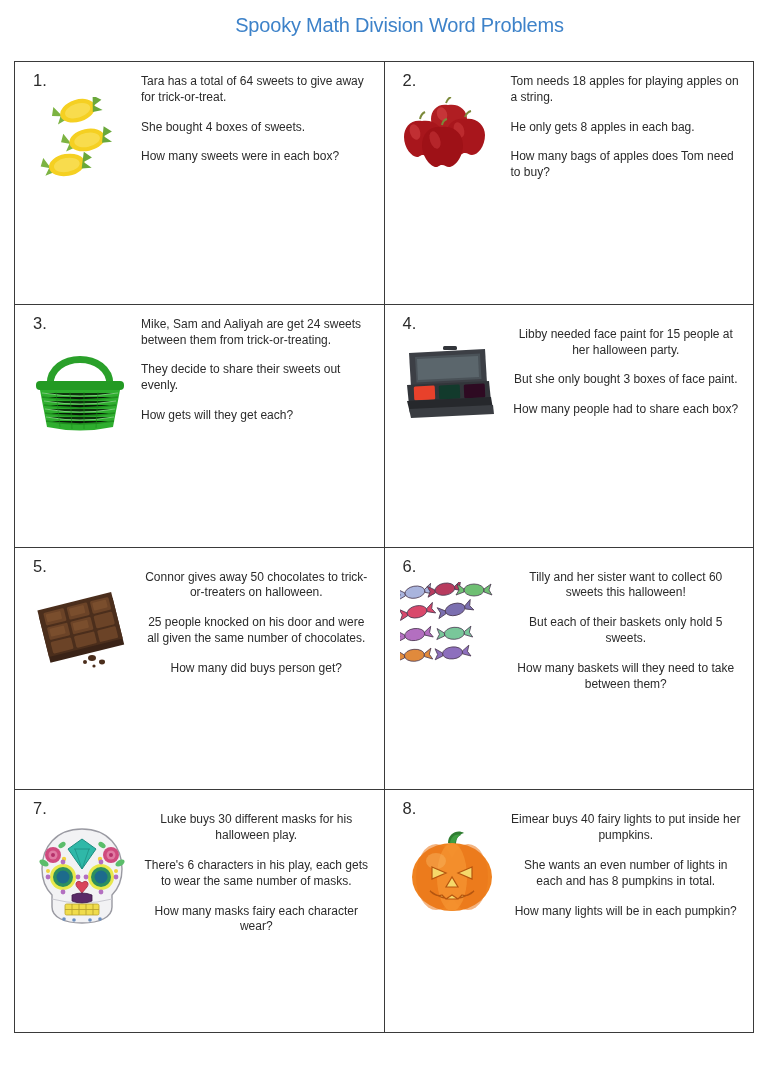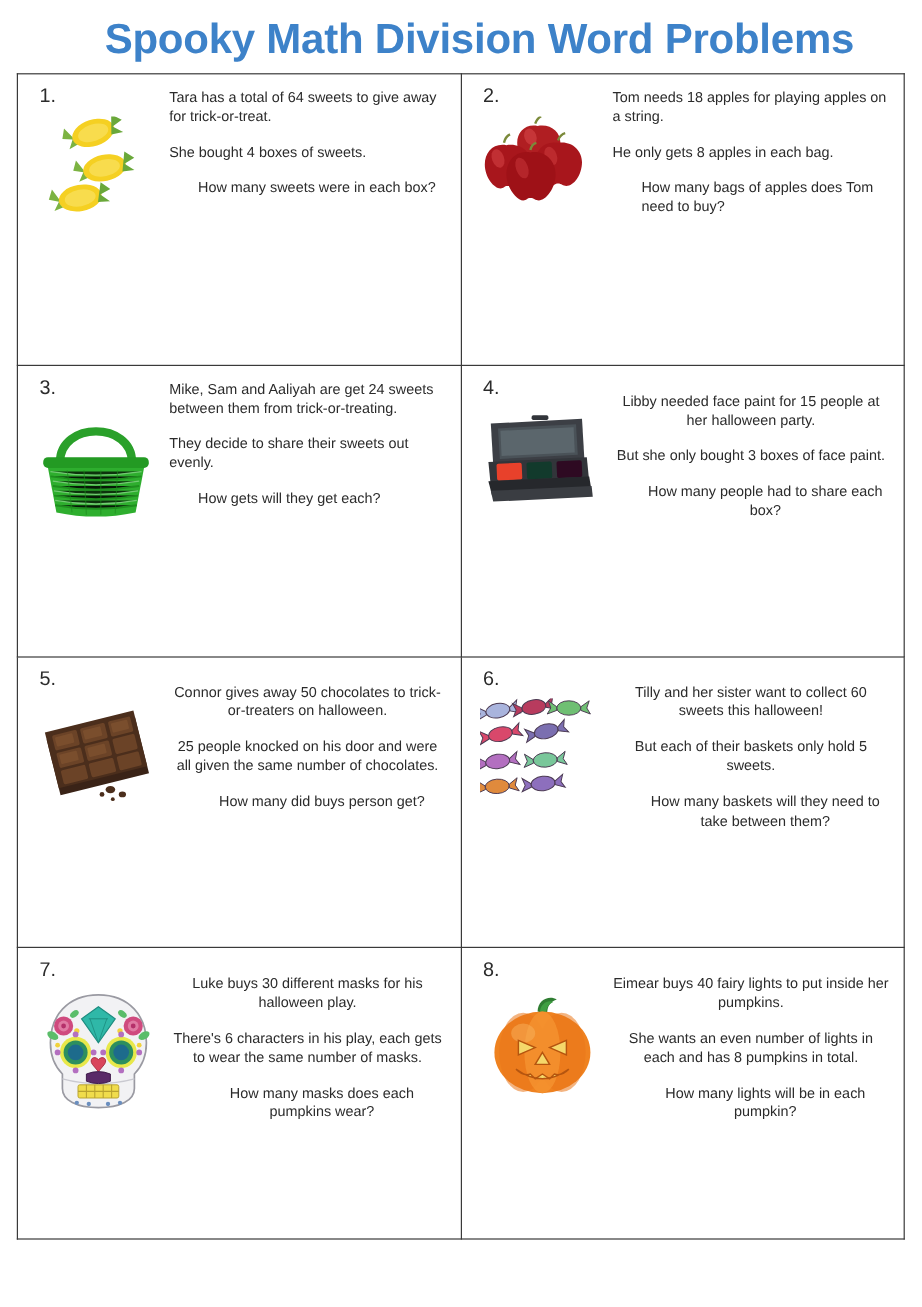--- a/index.html
+++ b/index.html
@@ -19,22 +19,22 @@
     width: 768px;
     height: 1089px;
     box-sizing: border-box;
     background: #ffffff;
   }
 
   
   .worksheet-title {
     text-align: center;
     color: #3d82c9;
-    font-size: 35px;
-    font-weight: bold;
+    font-size: 20px;
+    font-weight: normal;
     letter-spacing: -0.2px;
     padding-top: 14px;
     padding-bottom: 12px;
     line-height: 1.1;
     margin-left: 31px;
   }
 
   
   .problems-table {
     position: absolute;
@@ -90,21 +90,21 @@
     flex: 1;
     padding-top: 2px;
     padding-right: 2px;
   }
   .q-line {
     font-size: 12px;
     line-height: 1.32;
     color: #2b2b2b;
     margin: 0 0 14px 0;
   }
-  .q-line:last-child { margin-bottom: 0; margin-left: 24px; }
+  .q-line:last-child { margin-bottom: 0; }
 
   
   .cell-inner.shift-down .cell-right { padding-top: 12px; text-align: center; }
 
   
   .footer {
     position: absolute;
     left: 0;
     top: 1044px;
     width: 768px;
@@ -478,21 +478,21 @@
                   <circle cx="40" cy="95" r="1.8"></circle>
                   <circle cx="56" cy="95" r="1.8"></circle>
                   <circle cx="66" cy="94" r="1.8"></circle>
                 </g>
               </svg>
             </div>
           </div>
           <div class="cell-right">
             <p class="q-line">Luke buys 30 different masks for his halloween play.</p>
             <p class="q-line">There's 6 characters in his play, each gets to wear the same number of masks.</p>
-            <p class="q-line">How many masks does each pumpkins wear?</p>
+            <p class="q-line">How many masks fairy each character wear?</p>
           </div>
         </div>
       </td>
 
       <td>
         <div class="cell-inner shift-down">
           <div class="cell-left">
             <div class="q-num">8.</div>
             <div class="art-wrap">
               <svg width="100" height="92" viewBox="0 0 100 92">

